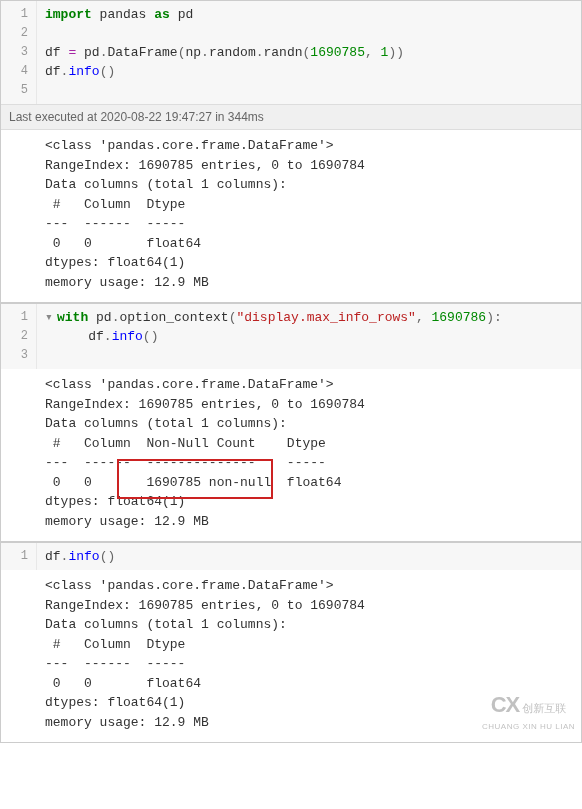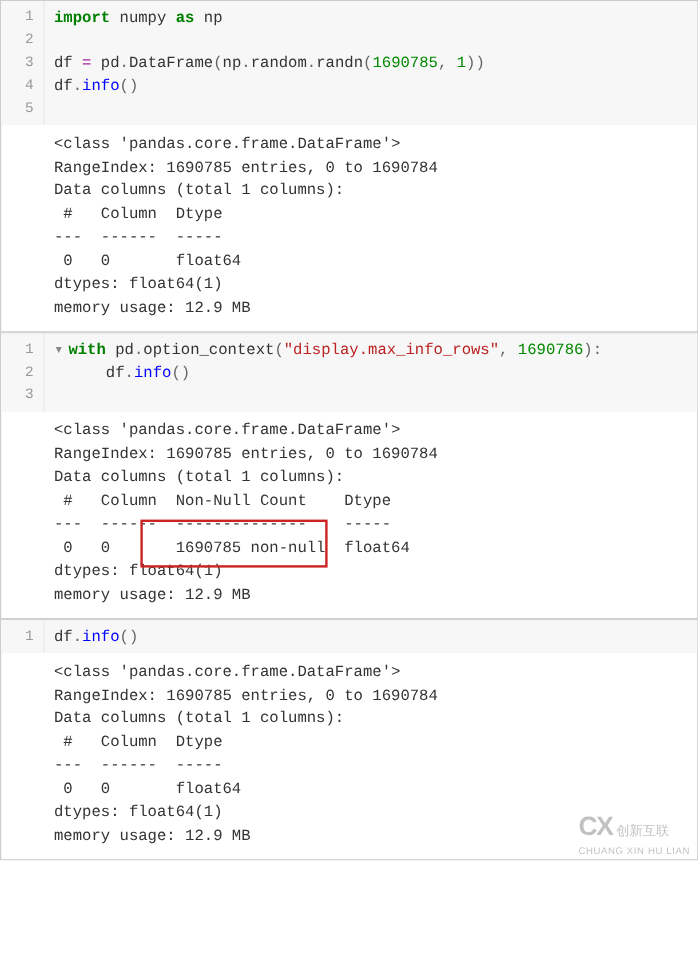--- a/index.html
+++ b/index.html
@@ -66,49 +66,50 @@
   .fold-marker { color: #888; display:inline-block; width:10px; margin-right:2px; }
   .highlight-box {
     border: 2px solid #cc2222;
     position: absolute;
     pointer-events: none;
   }
   .output-wrap { position: relative; }
   .watermark {
     position: absolute;
     right: 6px;
-    bottom: 0;
+    bottom: 10px;
     color: #bbb;
     font-family: Arial, sans-serif;
     font-size: 11px;
-    text-align: left;
+    text-align: center;
     line-height: 1.2;
     opacity: 0.9;
   }
   .watermark .big { font-size: 22px; font-weight: bold; letter-spacing: -1px; }
 </style>
 </head>
 <body>
 
 <div class="cell">
   <div class="code-block">
     <div class="gutter" id="gutter1">
         <div>1</div>
         <div>2</div>
         <div>3</div>
         <div>4</div>
         <div>5</div>
       </div>
     <div class="code-lines" id="code1">
-        <div class="line"><span class="kw-green">import </span><span class="ident">numpy </span><span class="kw-green">as </span><span class="ident">np</span></div>
+        <div class="line"><span class="kw-green">import </span><span class="ident">pandas </span><span class="kw-green">as </span><span class="ident">pd</span></div>
         <div class="line"><span class="ident"></span></div>
         <div class="line"><span class="ident">df </span><span class="kw-purple">= </span><span class="ident">pd</span><span class="punct">.</span><span class="ident">DataFrame</span><span class="punct">(</span><span class="ident">np</span><span class="punct">.</span><span class="ident">random</span><span class="punct">.</span><span class="ident">randn</span><span class="punct">(</span><span class="num">1690785</span><span class="punct">, </span><span class="num">1</span><span class="punct">))</span></div>
         <div class="line"><span class="ident">df</span><span class="punct">.</span><span class="func">info</span><span class="punct">()</span></div>
       </div>
   </div>
+  <div class="execbar">Last executed at 2020-08-22 19:47:27 in 344ms</div>
   <div class="output">&lt;class 'pandas.core.frame.DataFrame'&gt;
 RangeIndex: 1690785 entries, 0 to 1690784
 Data columns (total 1 columns):
  #   Column  Dtype  
 ---  ------  -----  
  0   0       float64
 dtypes: float64(1)
 memory usage: 12.9 MB</div>
 </div>
 

